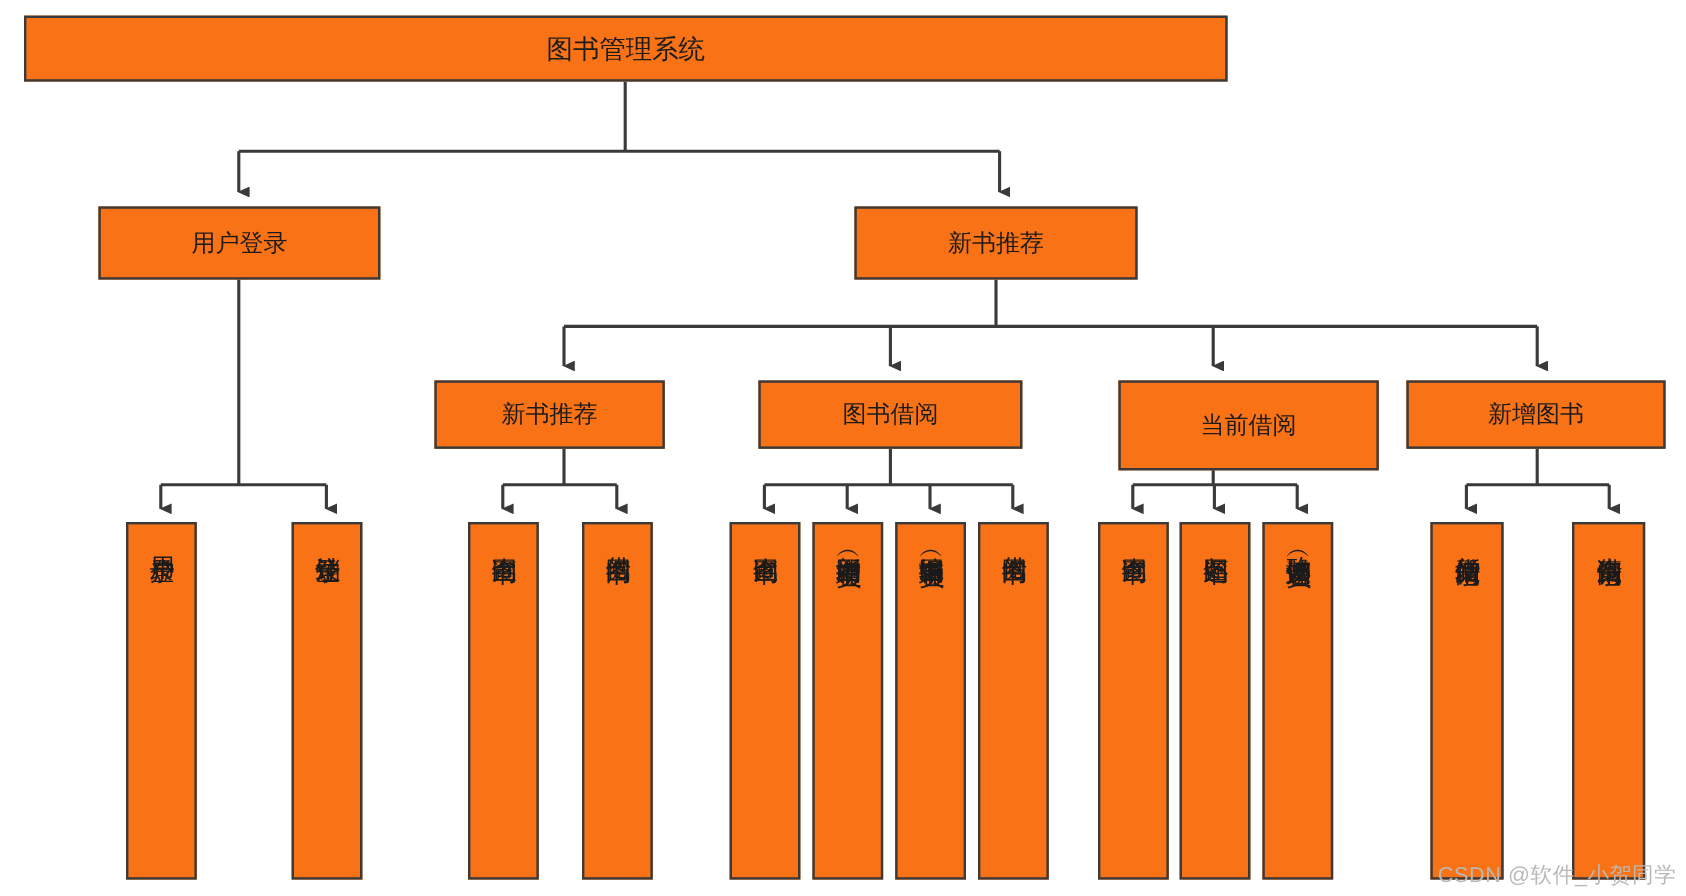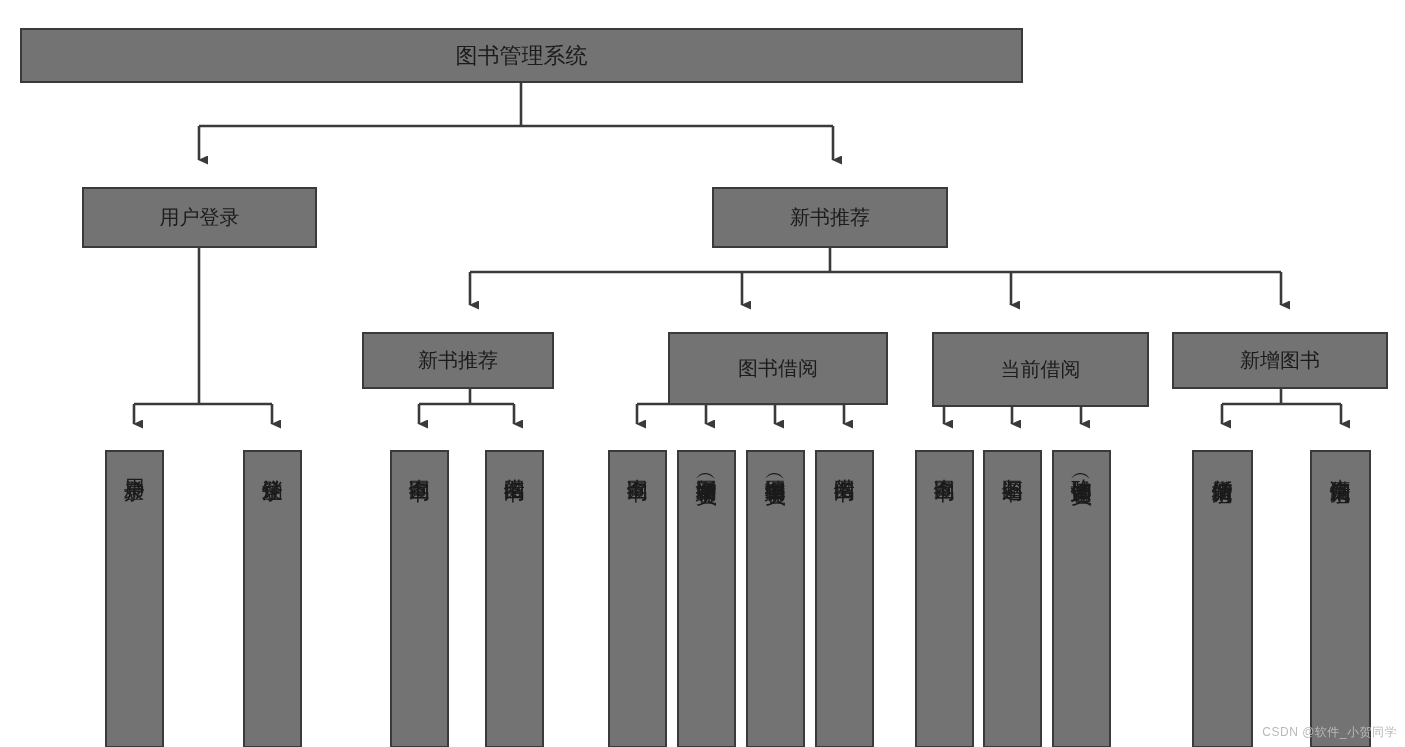--- a/index.html
+++ b/index.html
@@ -1,40 +1,40 @@
 <!DOCTYPE html>
 <html><head>
 <meta charset="utf-8">
 <style>
   html,body{margin:0;padding:0;background:#ffffff;}
   body{width:1405px;height:747px;overflow:hidden;
        font-family:"Liberation Sans","DejaVu Sans",sans-serif;}
   #stage{position:relative;width:1405px;height:747px;background:#fff;}
 
   
-  .node{position:absolute;box-sizing:border-box;background:#737373;
+  .node{position:absolute;box-sizing:border-box;background:#f97316;
         border:2px solid #3a3a3a;display:flex;align-items:center;
-        justify-content:center;color:#1b1b1b;margin-top:15px;}
+        justify-content:center;color:#1b1b1b;}
   .node .lbl{display:block;white-space:pre;text-align:center;}
 
   
   .root{font-size:22px;}
   
   .h-node{font-size:20px;}
   
   .leaf{align-items:flex-start;justify-content:center;padding-top:10px;}
   .leaf .lbl{writing-mode:vertical-rl;text-orientation:upright;
              font-size:21px;line-height:1.12;letter-spacing:1px;}
 
   
   #wires{position:absolute;left:0;top:0;width:1405px;height:747px;
          pointer-events:none;}
 
   
-  .watermark{position:absolute;right:8px;bottom:6px;font-size:12px;
+  .watermark{position:absolute;right:8px;bottom:6px;font-size:18px;
              color:#b9b9b9;white-space:nowrap;letter-spacing:.5px;}
 </style>
 </head>
 <body>
 
 <div id="stage">
 
   <svg id="wires" viewBox="0 0 1405 747" xmlns="http://www.w3.org/2000/svg">
     <defs>
       <marker id="ah" markerWidth="9" markerHeight="10" refX="4.5" refY="9" orient="auto" markerUnits="userSpaceOnUse">
@@ -92,21 +92,21 @@
   <div class="node h-node" style="left:82px;top:172px;width:235px;height:61px;">
     <span class="lbl">用户登录</span>
   </div>
   <div class="node h-node" style="left:712px;top:172px;width:236px;height:61px;">
     <span class="lbl">新书推荐</span>
   </div>
 
   <div class="node h-node" style="left:362px;top:317px;width:192px;height:57px;">
     <span class="lbl">新书推荐</span>
   </div>
-  <div class="node h-node" style="left:668px;top:317px;width:220px;height:73px;">
+  <div class="node h-node" style="left:632px;top:317px;width:220px;height:57px;">
     <span class="lbl">图书借阅</span>
   </div>
   <div class="node h-node" style="left:932px;top:317px;width:217px;height:75px;">
     <span class="lbl">当前借阅</span>
   </div>
   <div class="node h-node" style="left:1172px;top:317px;width:216px;height:57px;">
     <span class="lbl">新增图书</span>
   </div>
 
   <div class="node leaf" style="left:105px;top:435px;width:59px;height:298px;">

